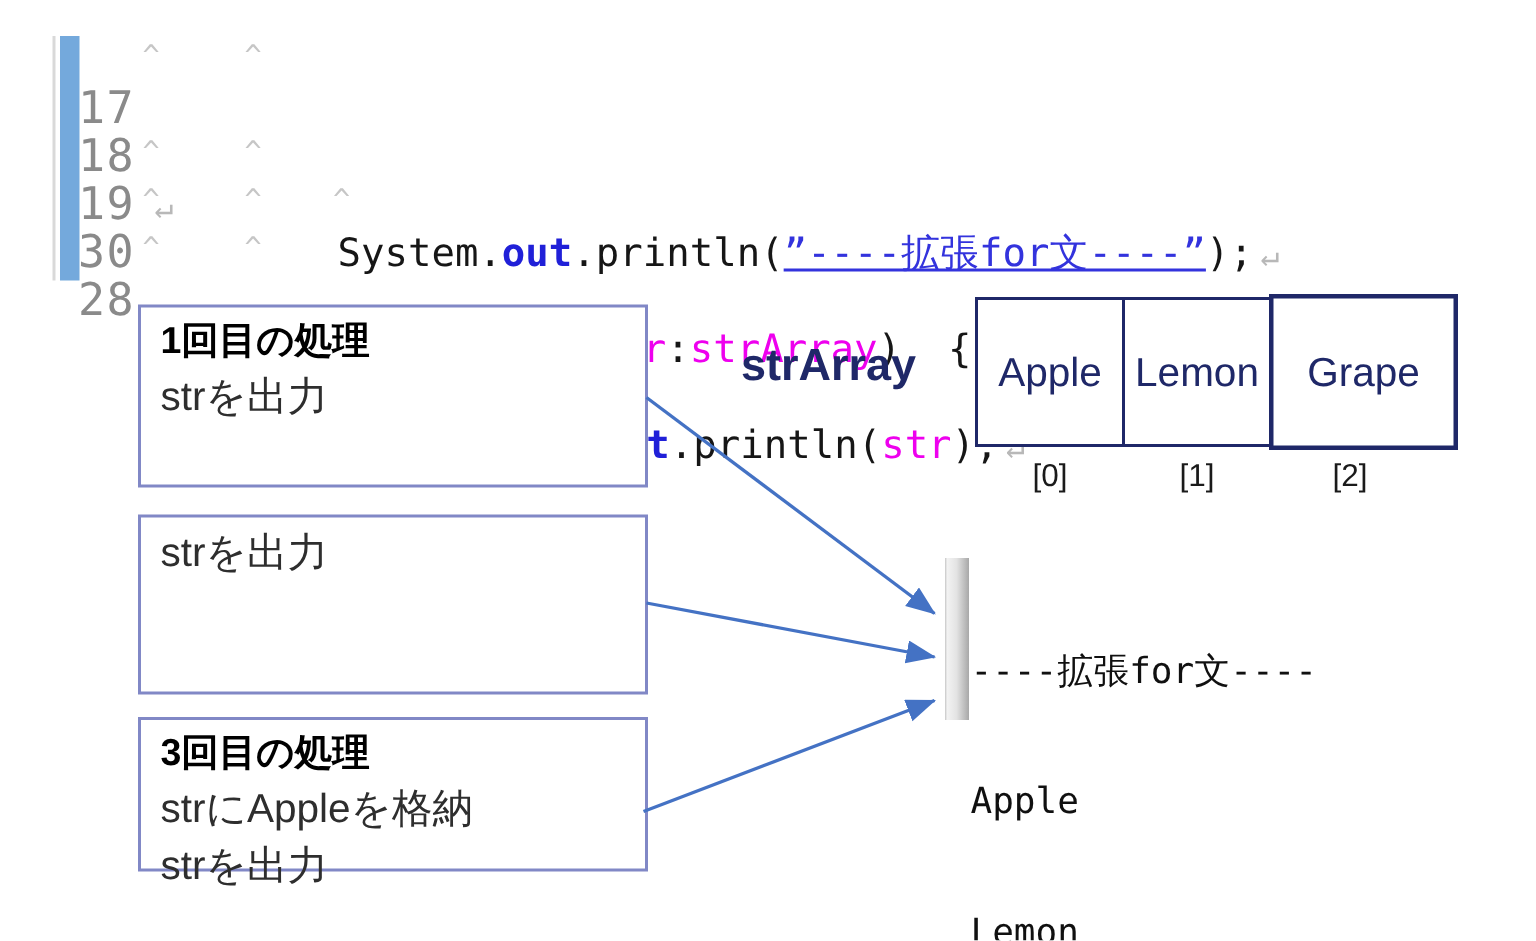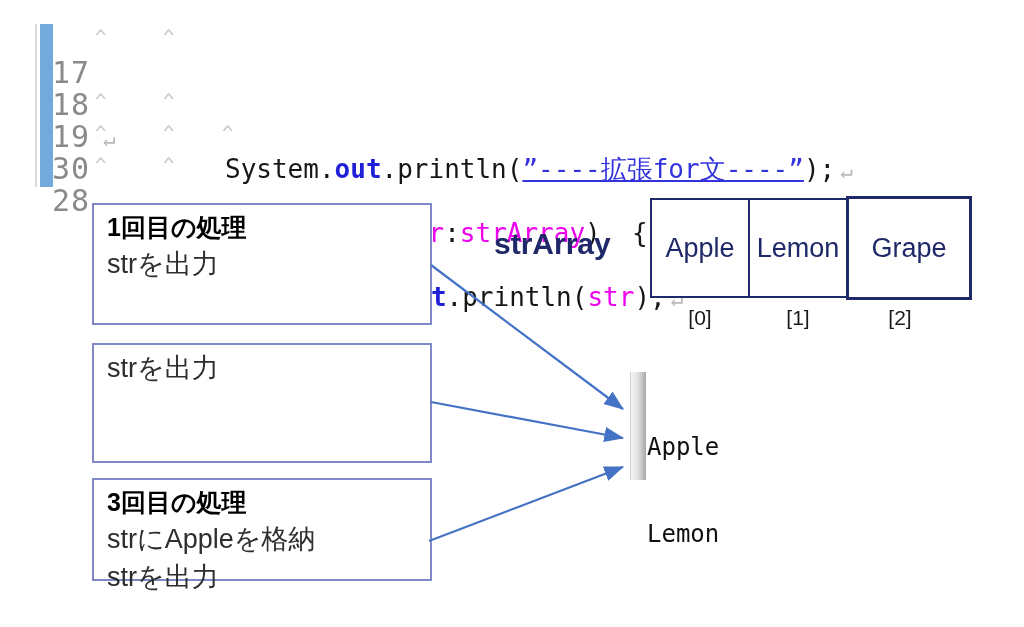--- a/index.html
+++ b/index.html
@@ -114,20 +114,21 @@
   <div class="arr-label">strArray</div>
   <div class="cell c-0">Apple</div>
   <div class="cell c-1">Lemon</div>
   <div class="cell c-2">Grape</div>
   <div class="idx i-0">[0]</div>
   <div class="idx i-1">[1]</div>
   <div class="idx i-2">[2]</div>
 
   <div class="console-edge"></div>
   <div class="console-text">
+    <div>----拡張for文----</div>
     <div>Apple</div>
     <div>Lemon</div>
     
   </div>
 
   <svg class="arrows" viewBox="0 0 1024 627" xmlns="http://www.w3.org/2000/svg">
     <defs>
       <marker id="ah" markerWidth="10" markerHeight="8" refX="8.5" refY="3.5" orient="auto">
         <path d="M0,0 L9,3.5 L0,7 z" fill="#4472C4"></path>
       </marker>

